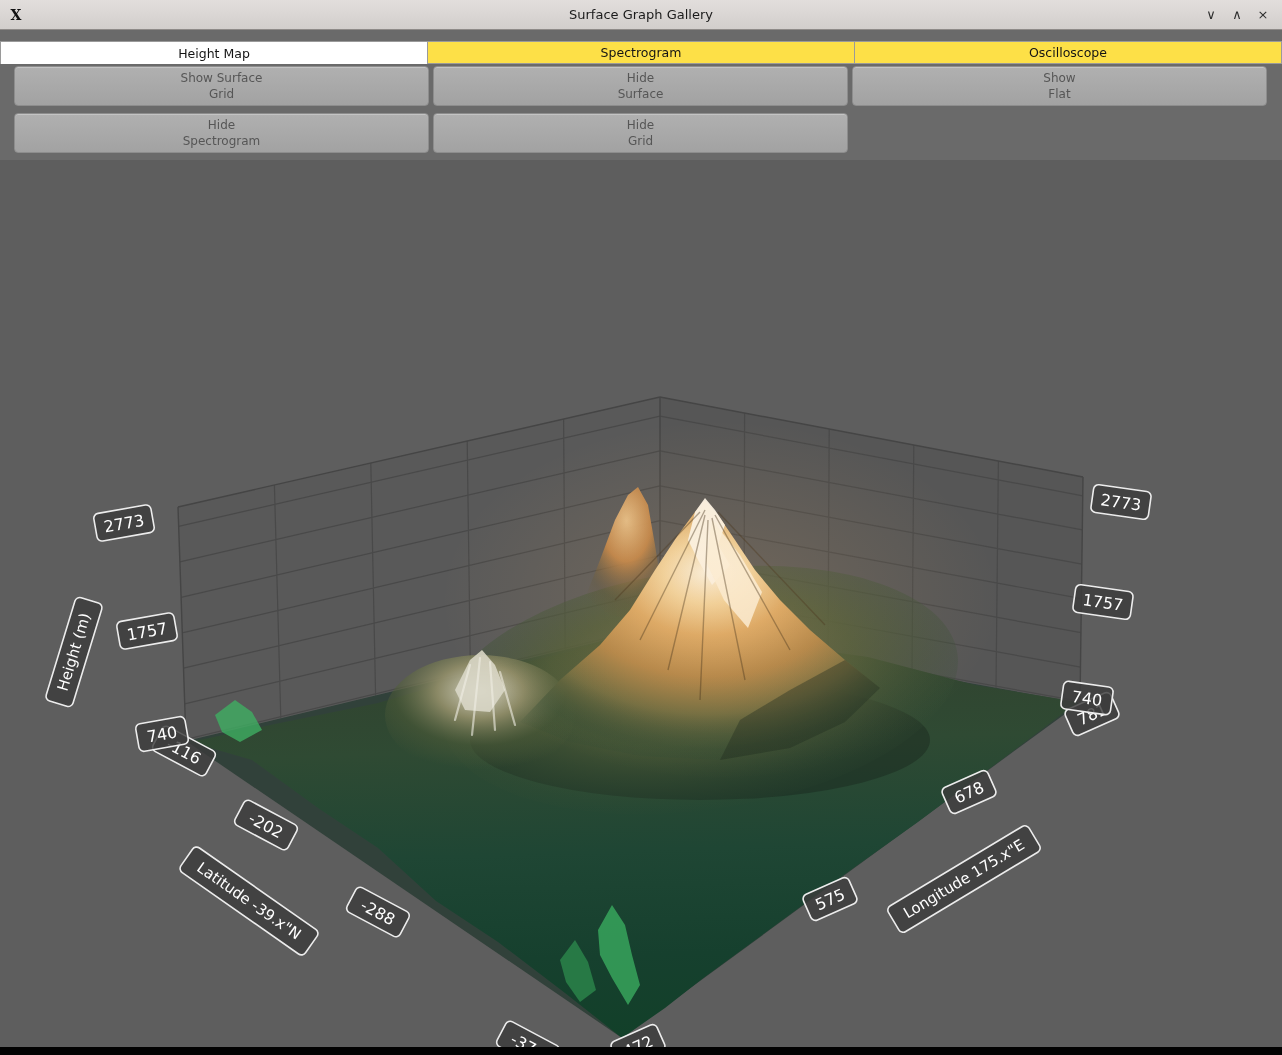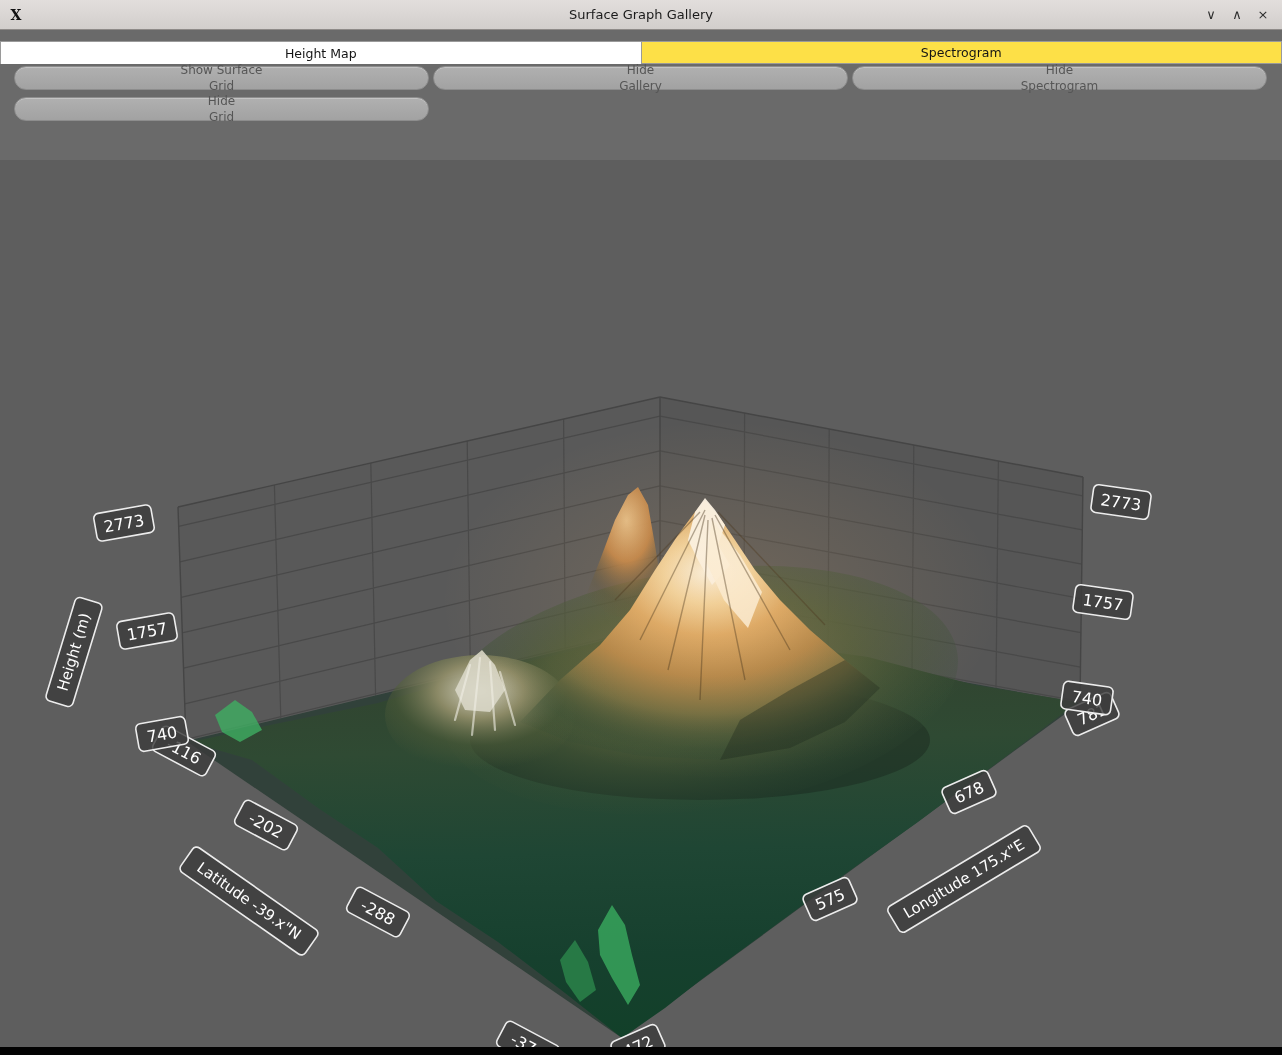--- a/index.html
+++ b/index.html
@@ -47,21 +47,21 @@
   }
   .tab.active{
     background:#ffffff;border-bottom:none;border-left:1px solid #9a9a9a;
   }
   
   .button-grid{
     position:absolute;top:66px;left:14px;width:1253px;z-index:4;
     display:grid;grid-template-columns:1fr 1fr 1fr;column-gap:4px;row-gap:7px;
   }
   .ctl-btn{
-    height:24px;border-radius:12px;box-sizing:border-box;
+    height:40px;border-radius:4px;box-sizing:border-box;
     background:linear-gradient(#b0b0b0,#a2a2a2);
     border:1px solid #8d8d8d;
     box-shadow:inset 0 1px 0 rgba(255,255,255,.25);
     display:flex;flex-direction:column;align-items:center;justify-content:center;
     color:#565656;font-size:12px;line-height:16px;cursor:default;
   }
   
   .scene-svg{position:absolute;top:0;left:0;z-index:1;}
   .wallgrid{stroke:#494949;stroke-width:1.2;fill:none;}
   .walledge{stroke:#454545;stroke-width:1.4;fill:none;}
@@ -84,30 +84,35 @@
   <div class="win-controls">
     <div class="win-btn">∨</div>
     <div class="win-btn">∧</div>
     <div class="win-btn">×</div>
   </div>
 </div>
 
 <div class="tabbar">
   <div class="tab active">Height Map</div>
   <div class="tab">Spectrogram</div>
+  <div class="tab">Oscilloscope</div>
 </div>
 
 <div class="button-grid">
   <div class="ctl-btn">
     <span>Show Surface</span>
     <span>Grid</span>
   </div>
   <div class="ctl-btn">
     <span>Hide</span>
-    <span>Gallery</span>
+    <span>Surface</span>
+  </div>
+  <div class="ctl-btn">
+    <span>Show</span>
+    <span>Flat</span>
   </div>
   <div class="ctl-btn">
     <span>Hide</span>
     <span>Spectrogram</span>
   </div>
   <div class="ctl-btn">
     <span>Hide</span>
     <span>Grid</span>
   </div>
 </div>

